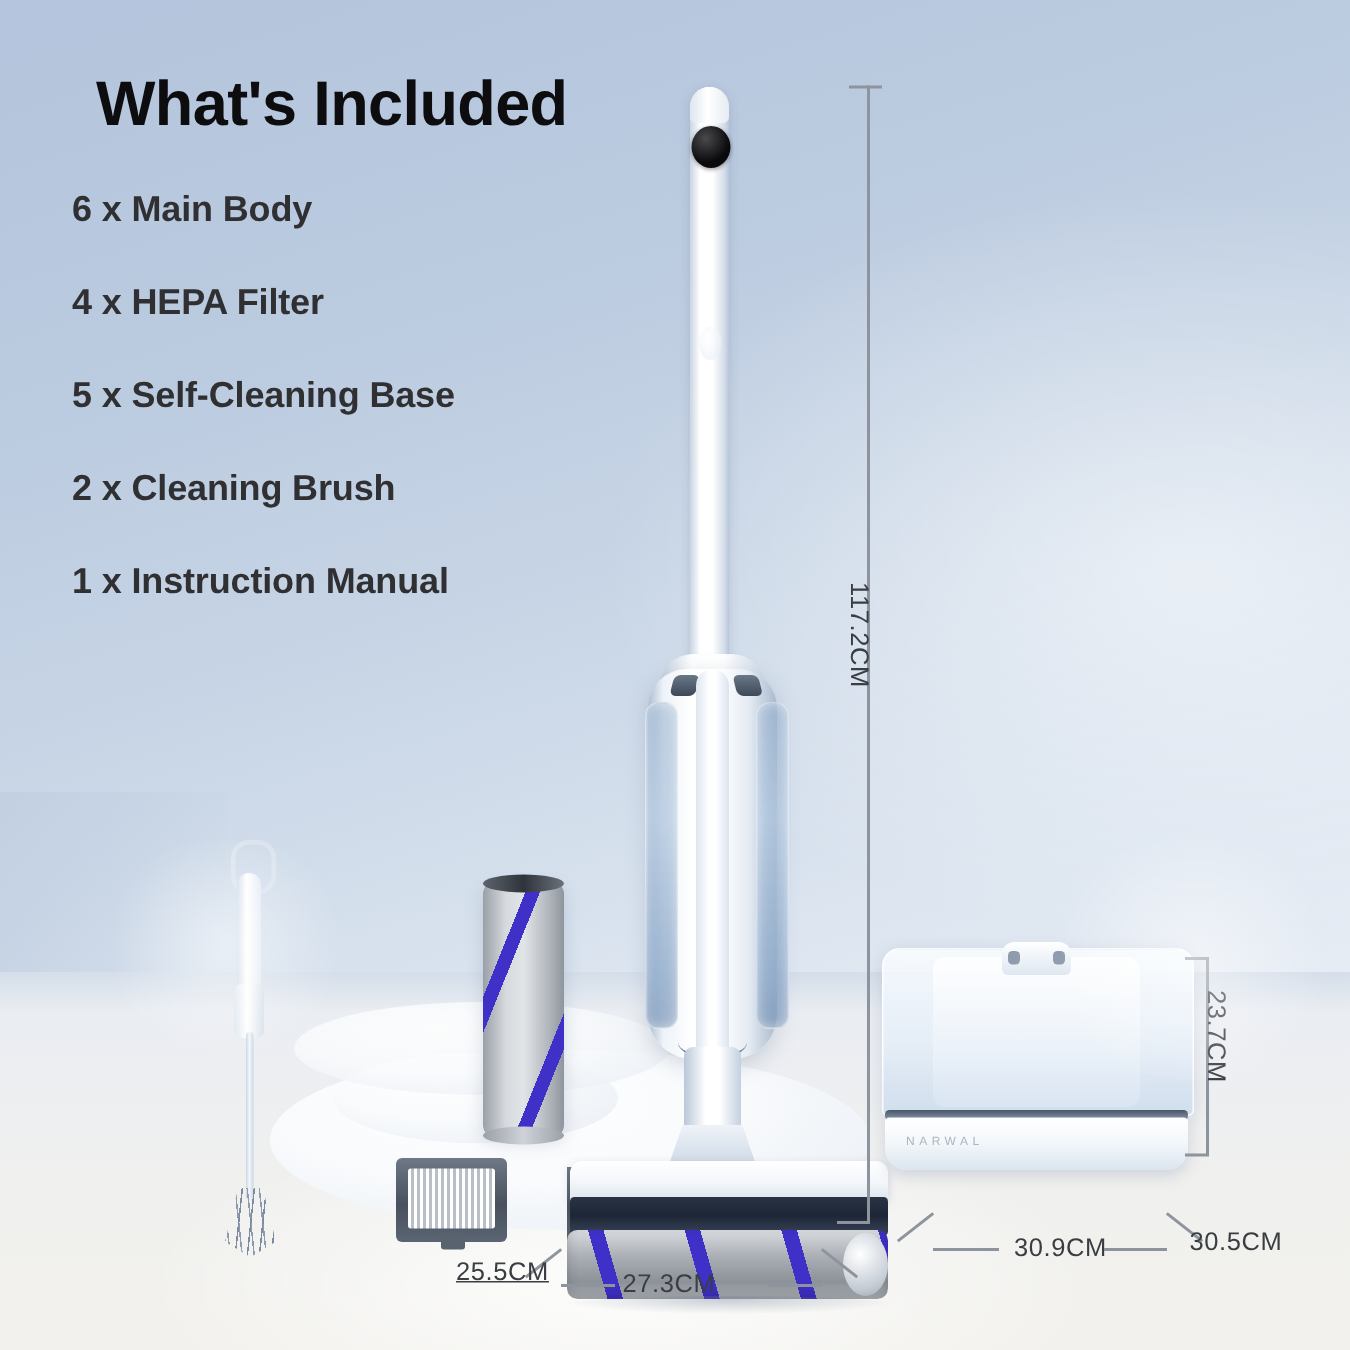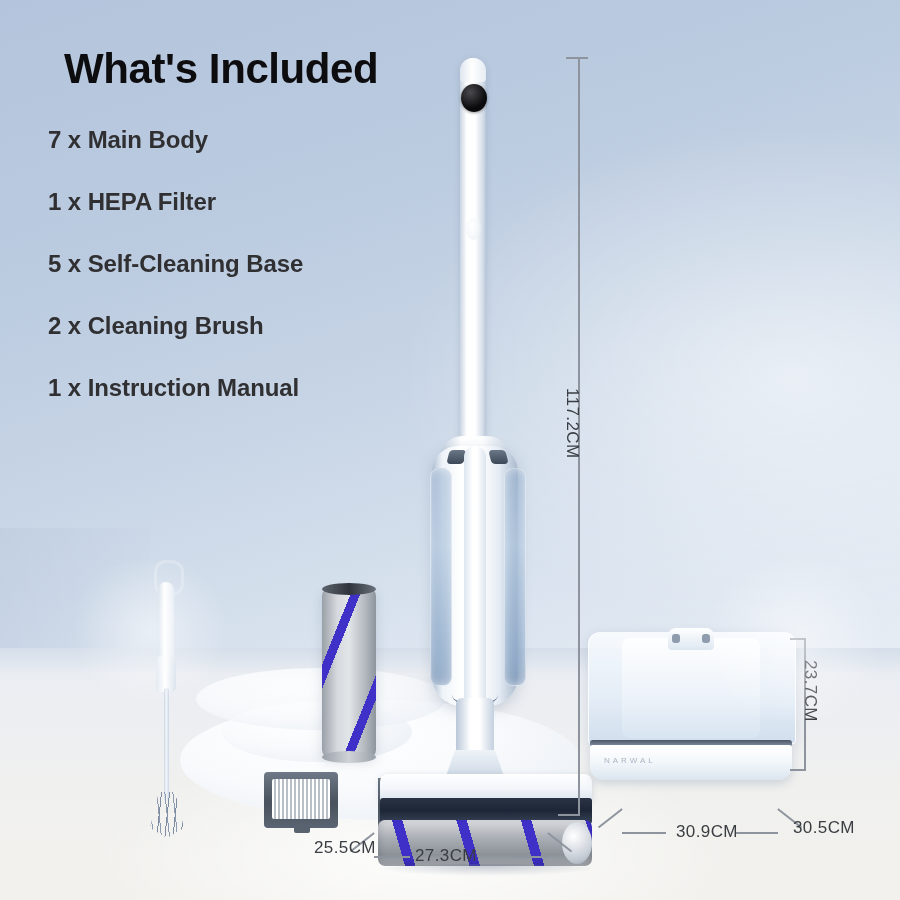--- a/index.html
+++ b/index.html
@@ -152,22 +152,22 @@
   </div>
   <div class="ped" style="left:222px;top:702px;width:190px;height:60px;">
     <div class="top"></div>
   </div>
   <div class="ped" style="left:196px;top:668px;width:250px;height:62px;opacity:.85;">
     <div class="top"></div>
   </div>
 
   <div class="title">What's Included</div>
   <div class="items">
-    <div class="item">7 x Main Body</div>
-    <div class="item">1 x HEPA Filter</div>
+    <div class="item">6 x Main Body</div>
+    <div class="item">4 x HEPA Filter</div>
     <div class="item">5 x Self-Cleaning Base</div>
     <div class="item">2 x Cleaning Brush</div>
     <div class="item">1 x Instruction Manual</div>
   </div>
 
   <div id="brush">
     <div class="bLoop"></div>
     <div class="bHandle"></div>
     <div class="bCollar"></div>
     <div class="bRod"></div>
@@ -227,21 +227,21 @@
   <div class="dimline" style="left:578px;top:57px;width:1.5px;height:758px;"></div>
   <div class="dimline" style="left:558px;top:814px;width:22px;height:1.5px;"></div>
   <div class="dimtxt rot" style="left:582px;top:388px;">117.2CM</div>
 
   <div class="dimline" style="left:344px;top:832px;width:30px;height:1.5px;transform:rotate(-38deg);transform-origin:right center;"></div>
   <div class="dimline" style="left:374px;top:856px;width:36px;height:1.5px;"></div>
   <div class="dimtxt" style="left:415px;top:846px;">27.3CM</div>
   <div class="dimline" style="left:512px;top:856px;width:36px;height:1.5px;"></div>
   <div class="dimline" style="left:548px;top:832px;width:30px;height:1.5px;transform:rotate(38deg);transform-origin:left center;"></div>
 
-  <div class="dimtxt" style="left:314px;top:838px;">25.5CM</div>
+  <div class="dimtxt" style="left:304px;top:838px;text-decoration:underline;">25.5CM</div>
 
   <div class="dimline" style="left:790px;top:638px;width:16px;height:1.5px;"></div>
   <div class="dimline" style="left:804px;top:638px;width:1.5px;height:132px;"></div>
   <div class="dimline" style="left:790px;top:769px;width:16px;height:1.5px;"></div>
   <div class="dimtxt rot" style="left:820px;top:660px;">23.7CM</div>
 
   <div class="dimline" style="left:592px;top:808px;width:30px;height:1.5px;transform:rotate(-38deg);transform-origin:right center;"></div>
   <div class="dimline" style="left:622px;top:832px;width:44px;height:1.5px;"></div>
   <div class="dimtxt" style="left:676px;top:822px;">30.9CM</div>
   <div class="dimline" style="left:736px;top:832px;width:42px;height:1.5px;"></div>

